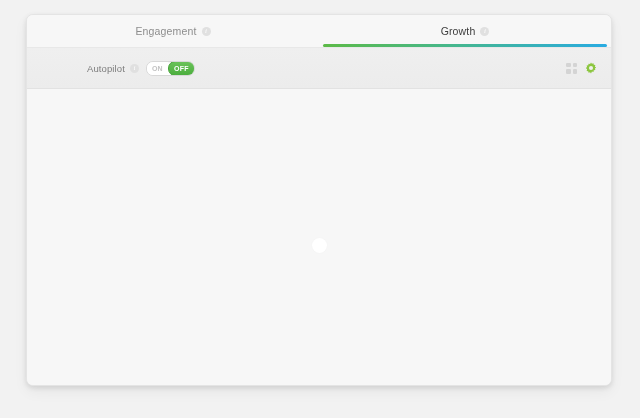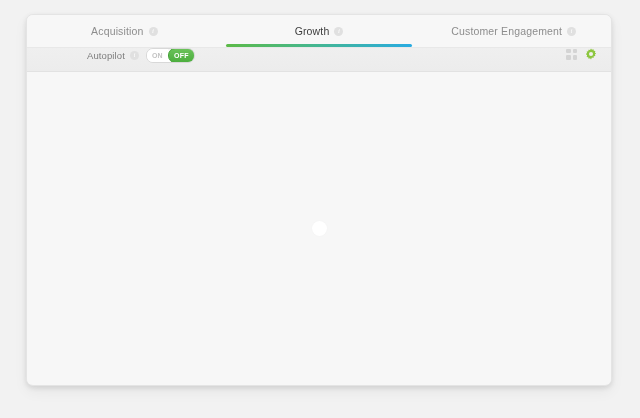--- a/index.html
+++ b/index.html
@@ -80,26 +80,26 @@
     right: 4px;
     bottom: 0;
     height: 3px;
     border-radius: 2px;
     background: linear-gradient(to right, #5cba47 0%, #46b78c 45%, #29abe2 100%);
   }
 
   
   #toolbar {
     position: relative;
-    height: 25px;
+    height: 42px;
     background: linear-gradient(to bottom, #efefef 0%, #ececec 100%);
     border-top: 1px solid #e8e8e8;
     border-bottom: 1px solid #e2e2e2;
     display: flex;
-    align-items: flex-start;
+    align-items: center;
     padding: 0 14px;
     box-sizing: border-box;
   }
   #autopilot-group {
     display: flex;
     align-items: center;
     margin-left: 46px;
   }
   #autopilot-label {
     font-size: 9.5px;
@@ -187,35 +187,31 @@
   }
 </style>
 </head>
 <body>
 
 <div id="app-panel">
 
   <div id="tab-bar">
 
     <div class="tab">
-      <span class="tab-label">Acquisition</span>
+      <span class="tab-label">Engagement</span>
       <span class="info-icon">i</span>
     </div>
 
     <div class="tab active">
       <span class="tab-label">Growth</span>
       <span class="info-icon">i</span>
       <span class="tab-underline"></span>
     </div>
 
 
-    <div class="tab">
-      <span class="tab-label">Customer Engagement</span>
-      <span class="info-icon">i</span>
-    </div>
 
   </div>
 
   <div id="toolbar">
 
     <div id="autopilot-group">
       <span id="autopilot-label">Autopilot</span>
       <span class="info-icon" style="margin-left:5px;">i</span>
       <span id="autopilot-toggle">
         <span class="toggle-seg on">ON</span>

